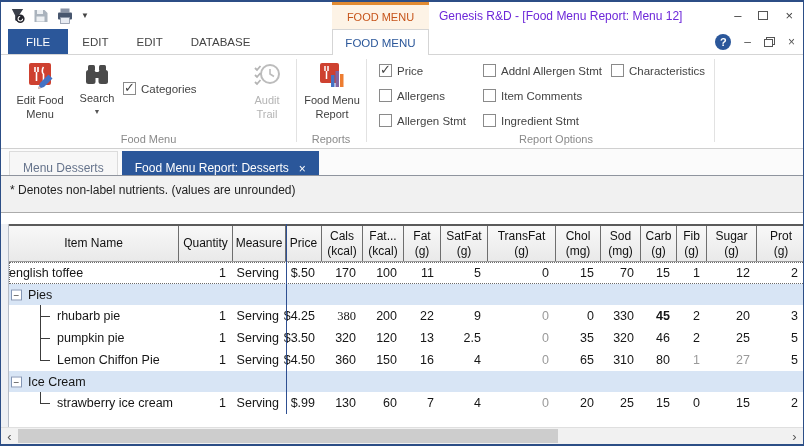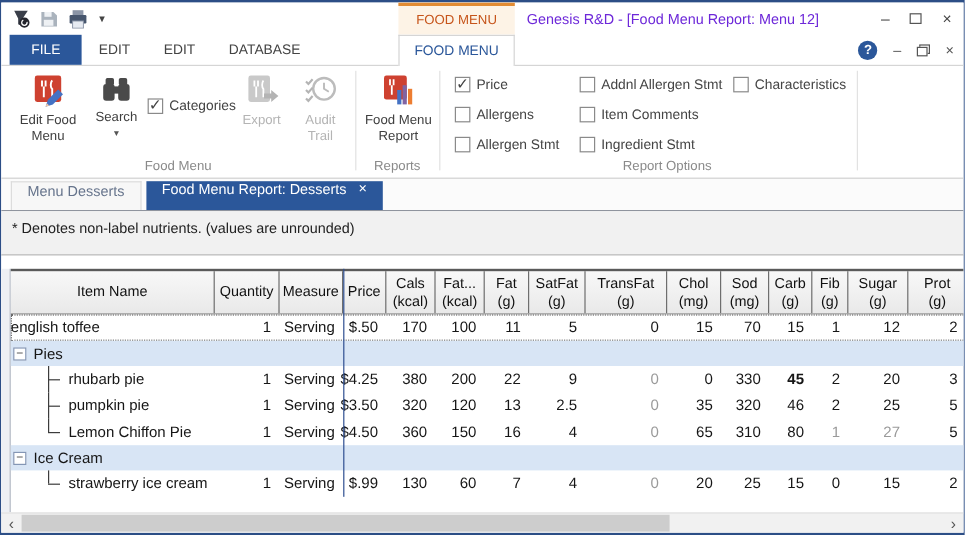--- a/index.html
+++ b/index.html
@@ -50,21 +50,21 @@
 
   .rcheck { display:flex; align-items:center; gap:5px; font-size:11.5px; color:#444; white-space:nowrap; cursor:default; }
   .cb { width:13px; height:13px; border:1px solid #8a8a8a; background:#fff; position:relative; flex:none; }
   .cb.checked::after { content:"✓"; position:absolute; left:0px; top:-3px; font-size:13px; color:#444; }
   .abs-check { position:absolute; }
   .opt-col { position:absolute; top:9px; display:flex; flex-direction:column; gap:12px; }
 
   
   .doc-tabs { height:27px; background:#fbfbfb; border-bottom:1px solid #8f949e; display:flex;
               align-items:flex-end; padding-left:8px; gap:4px; flex:none; }
-  .doc-tab { height:24px; display:flex; align-items:flex-start; padding:0 13px; font-size:12px; white-space:nowrap; cursor:default; }
+  .doc-tab { height:24px; display:flex; align-items:flex-end; padding:0 13px; font-size:12px; white-space:nowrap; cursor:default; }
   .doc-tab.inactive { color:#66748c; background:#f7f7f7; border:1px solid #dcdcdc; border-bottom:none; }
   .doc-tab.active { background:#2b579a; color:#fff; gap:10px; }
   .doc-close { font-size:12px; line-height:1; }
 
   
   .note-bar { height:37px; background:#f1f1f1; border-bottom:1px solid #ababab; padding:7px 0 0 9px;
               font-size:12px; color:#222; flex:none; }
 
   
   .table-area { flex:1; position:relative; background:#fff; overflow:hidden; }
@@ -178,29 +178,20 @@
       <div>Edit Food Menu</div>
     </div>
 
     <div class="abs-check" style="left:122px; top:9px;margin-top:18px;">
         <label class="rcheck">
           <span class="cb checked"></span>
           <span>Categories</span>
         </label>
       </div>
 
-    <div class="big-btn disabled" style="left:194px; width:46px;">
-      <svg width="30" height="30" viewBox="0 0 30 30">
-        <rect x="4" y="2" width="18" height="22" rx="2" fill="#c9c9c9"></rect>
-        <path d="M9 6v5 M12 6v5 M10.5 11v9" stroke="#fff" stroke-width="1.5" fill="none"></path>
-        <path d="M16.5 6c-1.4 2-1.4 6 0 7.2V20" stroke="#fff" stroke-width="1.5" fill="none"></path>
-        <path d="M17 17h6v-3l6 5-6 5v-3h-6z" fill="#b4b4b4"></path>
-      </svg>
-      <div>Export</div>
-    </div>
 
     <div class="big-btn disabled" style="left:242px; width:48px;">
       <svg width="30" height="30" viewBox="0 0 30 30">
         <circle cx="18" cy="13" r="9" fill="none" stroke="#bcbcbc" stroke-width="2"></circle>
         <path d="M18 8v5l4 2.5" fill="none" stroke="#bcbcbc" stroke-width="1.6"></path>
         <path d="M3 7l2 2 3.5-4 M3 14l2 2 3.5-4 M3 21l2 2 3.5-4" fill="none" stroke="#b4b4b4" stroke-width="1.8"></path>
       </svg>
       <div>Audit Trail</div>
     </div>
 
@@ -362,21 +353,21 @@
         </div>
         <div class="trow item">
           <div class="tcell name child" style="width: 170px;">
             <div class="tv"></div>
             <div class="th"></div>
             <span>rhubarb pie</span>
           </div>
           <div class="tcell" style="width: 54px;">1</div>
           <div class="tcell" style="width: 53px;">Serving</div>
           <div class="tcell" style="width: 36px;">$4.25</div>
-          <div class="tcell" style="width: 41px;">380</div>
+          <div class="tcell" style="width: 41px; font-family: Liberation Serif, serif;">380</div>
           <div class="tcell" style="width: 41px;">200</div>
           <div class="tcell" style="width: 37px;">22</div>
           <div class="tcell" style="width: 47px;">9</div>
           <div class="tcell muted" style="width: 68px;">0</div>
           <div class="tcell" style="width: 45px;">0</div>
           <div class="tcell" style="width: 40px;">330</div>
           <div class="tcell" style="width: 36px; font-weight: bold;">45</div>
           <div class="tcell" style="width: 30px;">2</div>
           <div class="tcell" style="width: 50px;">20</div>
           <div class="tcell" style="width: 48px;">3</div>

